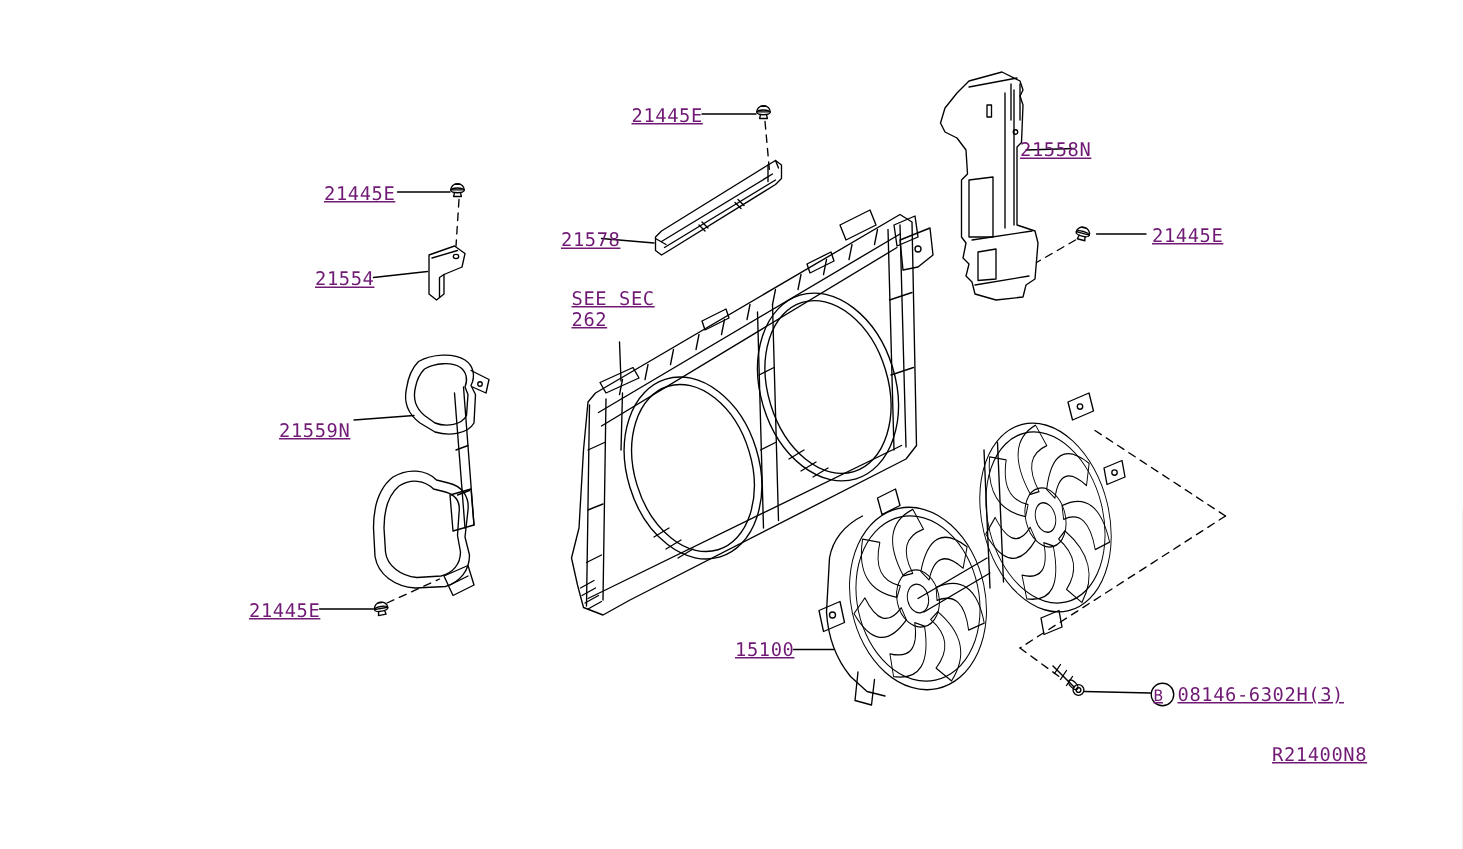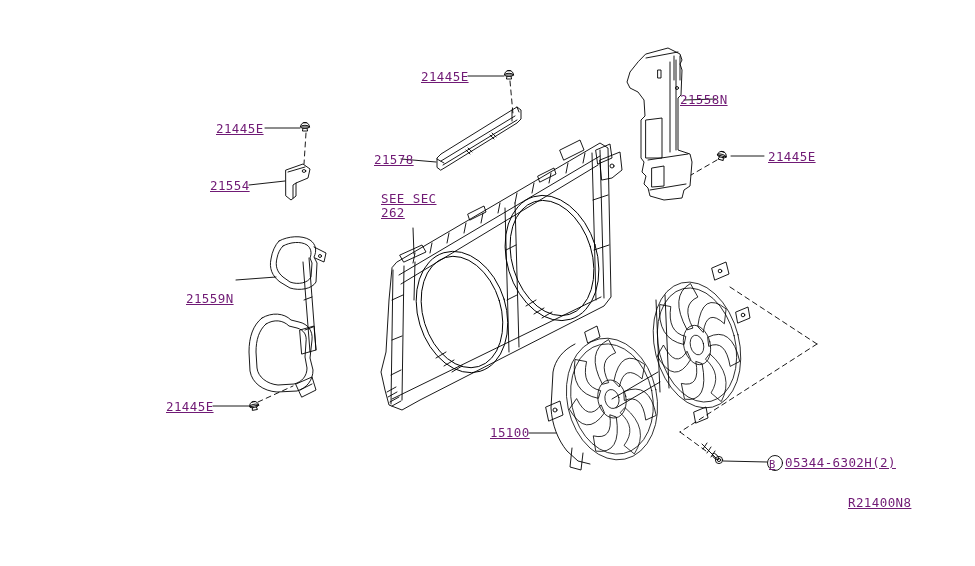--- a/index.html
+++ b/index.html
@@ -188,21 +188,21 @@
   <div class="lbl" style="left:421px;top:70px">21445E</div>
   <div class="lbl" style="left:374px;top:153px">21578</div>
 
   <div class="lbl center" style="left:381px;top:192px;width:62px">
     <div>SEE SEC</div>
     <div>262</div>
   </div>
 
   <div class="lbl" style="left:680px;top:93px">21558N</div>
   <div class="lbl" style="left:768px;top:150px">21445E</div>
-  <div class="lbl" style="left:186px;top:292px">21559N</div>
+  <div class="lbl" style="left:186px;top:280px">21559N</div>
   <div class="lbl" style="left:166px;top:400px">21445E</div>
   <div class="lbl" style="left:490px;top:426px">15100</div>
 
   <div class="lbl small center" style="left:769px;top:457px;width:12px">B</div>
-  <div class="lbl" style="left:785px;top:456px">05344-6302H(2)</div>
+  <div class="lbl" style="left:785px;top:456px">08146-6302H(3)</div>
 
   <div class="lbl" style="left:848px;top:496px">R21400N8</div>
 </div>
 
 </body></html>

